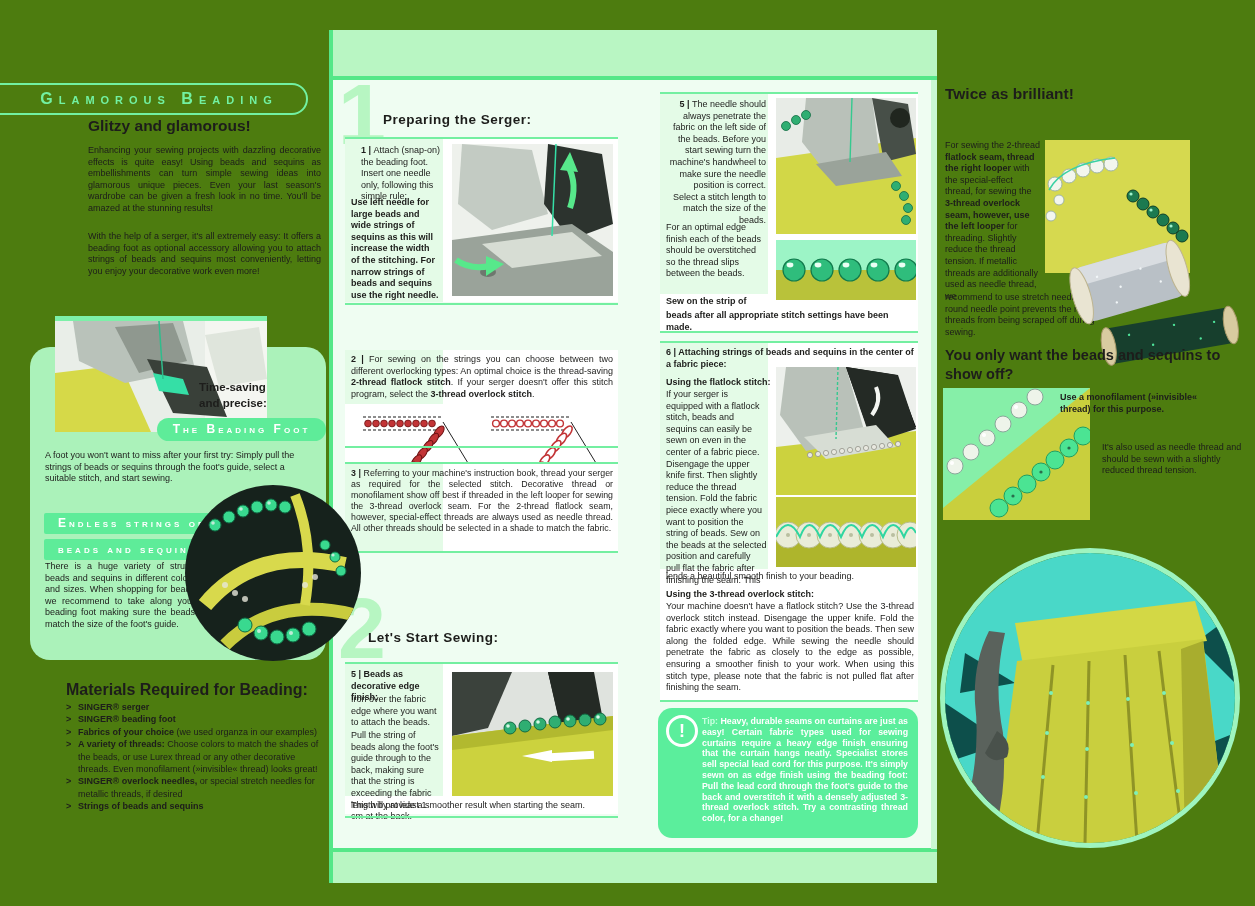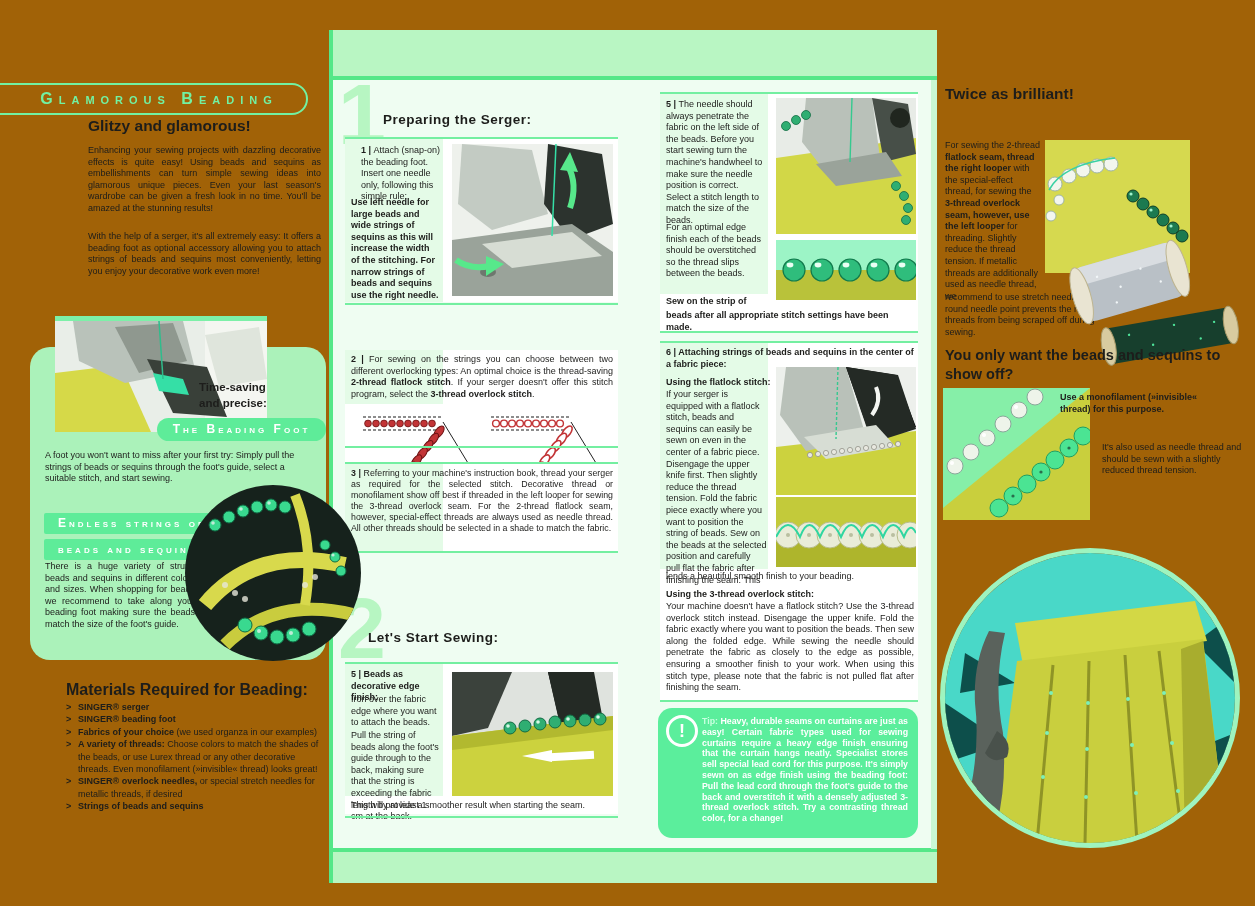--- a/index.html
+++ b/index.html
@@ -1,16 +1,16 @@
 <!DOCTYPE html>
 <html><head>
 <meta charset="utf-8">
 <style>
   html,body{margin:0;padding:0;background:#888;}
-  #page{position:relative;width:1255px;height:906px;background:#a16207;overflow:hidden;
+  #page{position:relative;width:1255px;height:906px;background:#4d7c0f;overflow:hidden;
         font-family:"Liberation Sans",sans-serif;color:#1d1d1b;}
   .abs{position:absolute;}
   .body{font-size:9px;line-height:11.6px;text-align:justify;}
   .b{font-weight:bold;}
   .pale{color:#c9ffe0;}
   .rule{position:absolute;height:2px;background:#74efa1;}
   .stepbox{position:absolute;background:#ffffff;}
   .stripe{position:absolute;background:#e4fbe7;top:0;left:0;}
   .banner{background:#5eec99;color:#fff;font-weight:bold;font-variant:small-caps;
           letter-spacing:3px;font-size:12px;}
@@ -276,21 +276,21 @@
         </g>
       </svg>
     </div>
     <div class="body" style="position:absolute;left:6px;top:136px;width:262px;text-align:left;"><span>This will provide a smoother result when starting the seam.</span></div>
   </div>
   <div class="rule" style="left:345px;top:816px;width:273px;"></div>
 
   <div class="rule" style="left:660px;top:92px;width:258px;"></div>
   <div class="stepbox" style="left:660px;top:94px;width:258px;height:237px;">
     <div class="stripe" style="width:108px;height:200px;"></div>
-    <div class="body" style="position:absolute;left:6px;top:5px;width:100px;text-align:left;"><span class="b">5 | </span><span>The needle should always penetrate the fabric on the left side of the beads. Before you start sewing turn the machine's handwheel to make sure the needle position is correct. Select a stitch length to match the size of the beads.</span></div>
+    <div class="body" style="position:absolute;left:6px;top:5px;width:100px;text-align:right;"><span class="b">5 | </span><span>The needle should always penetrate the fabric on the left side of the beads. Before you start sewing turn the machine's handwheel to make sure the needle position is correct. Select a stitch length to match the size of the beads.</span></div>
     <div class="body" style="position:absolute;left:6px;top:128px;width:100px;text-align:left;"><span>For an optimal edge finish each of the beads should be overstitched so the thread slips between the beads.</span></div>
     <div class="body" style="position:absolute;left:6px;top:202px;width:100px;text-align:left;"><span class="b">Sew on the strip of</span></div>
     <div class="body" style="position:absolute;left:6px;top:216px;width:246px;text-align:left;"><span class="b">beads after all appropriate stitch settings have been made.</span></div>
     <div class="photo" style="left:116px;top:4px;width:140px;height:136px;">
       <svg viewBox="0 0 140 136">
         <rect width="140" height="136" fill="#e8ece7"></rect>
         <polygon points="0,60 140,40 140,136 0,136" fill="#d2d747"></polygon>
         <polygon points="30,0 96,0 104,60 48,72 26,44" fill="#b9c1b9"></polygon>
         <polygon points="96,0 132,6 140,56 108,64" fill="#474f48"></polygon>
         <circle cx="124" cy="20" r="10" fill="#20261f"></circle>

